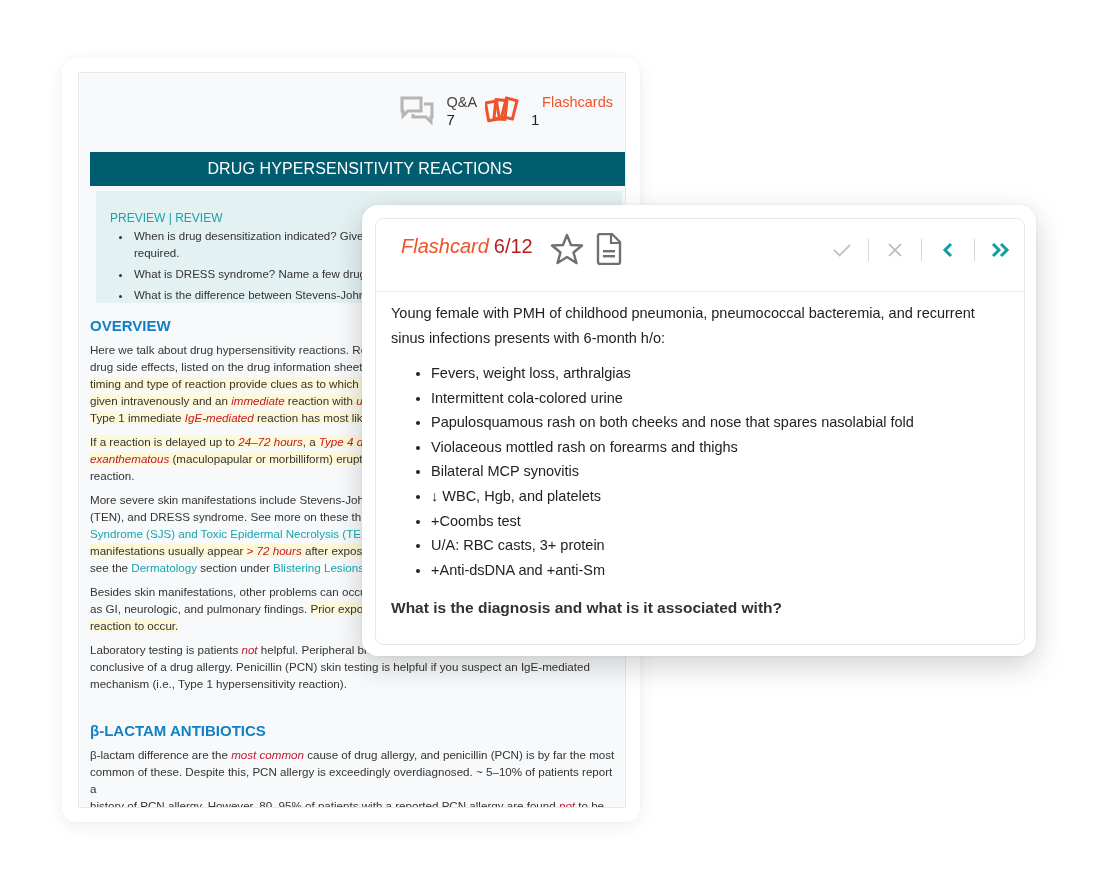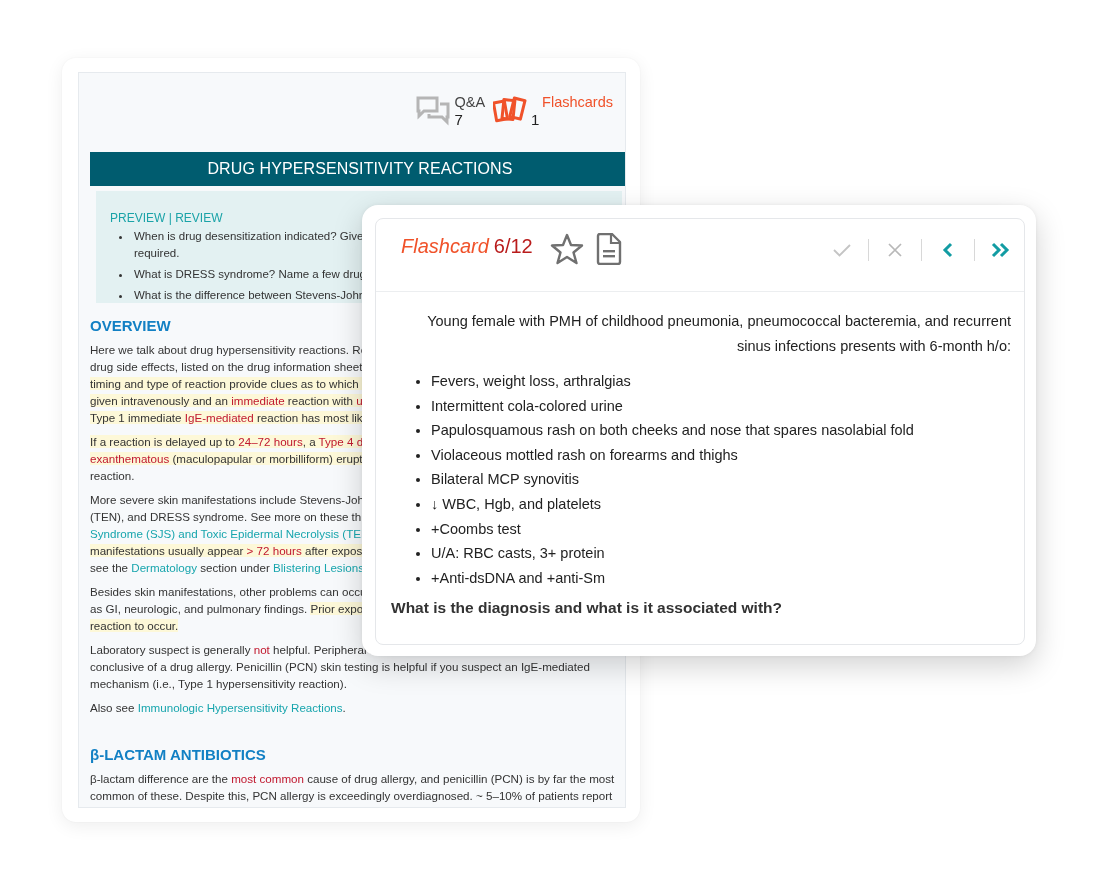--- a/index.html
+++ b/index.html
@@ -10,21 +10,21 @@
   .doc-frame {
     position: absolute; left: 62px; top: 58px; width: 578px; height: 764px;
     background: #ffffff; border-radius: 14px;
     box-shadow: 0 4px 18px rgba(0,0,0,0.07), 0 0 2px rgba(0,0,0,0.05);
   }
   .doc-page {
     position: absolute; left: 16px; top: 14px; width: 548px; height: 736px;
     background: #f7f9fb; border: 1px solid #e6eaee; overflow: hidden;
   }
   .doc-toolbar { position: absolute; right: 12px; top: 20px; display: flex; gap: 8px; align-items: flex-start; }
-  .tool { display: flex; align-items: flex-start; gap: 4px; }
+  .tool { display: flex; align-items: flex-start; gap: 12px; }
   .tool-icon { width: 34px; height: 32px; margin-top: 2px; }
   .tool-text { display: flex; flex-direction: column; font-size: 14.5px; line-height: 18px; }
   .tool-text .lbl-qa { color: #444; }
   .tool-text .lbl-fc { color: #f0522a; margin-left: 11px; }
   .tool-text .cnt { color: #222; font-size: 15px; }
 
   .title-bar {
     position: absolute; left: 11px; top: 79px; width: 540px; height: 34px;
     background: #005c6f; color: #fff; font-size: 16px; letter-spacing: 0.1px;
     display: flex; align-items: center; justify-content: center;
@@ -34,21 +34,21 @@
     background: #e3f1f2; padding: 20px 14px;
   }
   .preview-links { color: #1aa3a8; font-size: 12px; margin-bottom: 3px; }
   .preview-links span { cursor: pointer; }
   .preview-box ul { padding-left: 22px; font-size: 11.5px; color: #333; line-height: 17px; }
   .preview-box li { margin-bottom: 4px; padding-left: 2px; }
 
   .doc-body { position: absolute; left: 11px; top: 244px; width: 526px; font-size: 11.6px; line-height: 17px; color: #333; }
   .sec-head { color: #1280c4; font-size: 15px; font-weight: bold; margin-bottom: 7px; }
   .doc-body p { margin-bottom: 7px; }
-  .red { color: #c0182e; }
+  .red { color: #c0182e; font-style: italic; }
   .teal { color: #17a5ad; }
   .hl { background: #fdf8d8; }
   .muted { color: #c9c9c9; }
   .muted .red { color: #e7aab2; }
 
   
   .fc-frame {
     position: absolute; left: 362px; top: 205px; width: 674px; height: 451px;
     background: #ffffff; border-radius: 16px;
     box-shadow: 0 10px 30px rgba(0,0,0,0.18), 0 0 4px rgba(0,0,0,0.06);
@@ -61,21 +61,21 @@
   .fc-title { position: absolute; left: 25px; top: 16px; font-size: 20px; display: flex; align-items: center; gap: 5px; }
   .fc-title .word { color: #f0522a; font-style: italic; }
   .fc-title .count { color: #b91c1c; }
   .fc-star { position: absolute; left: 174px; top: 13px; width: 34px; height: 34px; }
   .fc-note { position: absolute; left: 220px; top: 14px; width: 26px; height: 32px; }
   .fc-actions { position: absolute; right: 10px; top: 18px; display: flex; align-items: center; }
   .fc-btn { width: 26px; height: 26px; display: flex; align-items: center; justify-content: center; cursor: pointer; }
   .fc-sep { width: 1px; height: 22px; background: #d8d8d8; margin: 0 13px; }
 
   .fc-body { position: absolute; left: 15px; top: 74px; width: 620px; font-size: 14.5px; line-height: 25px; color: #222; }
-  .fc-body .stem { padding-top: 16px; text-align: right; }
+  .fc-body .stem { padding-top: 8px; }
   .fc-body ul { padding-left: 40px; margin-top: 10px; }
   .fc-body li { line-height: 24.6px; }
   .fc-question { position: absolute; left: 15px; top: 380px; font-size: 15.5px; font-weight: bold; color: #333; }
 </style>
 </head>
 <body>
 
 <div class="doc-frame">
   <div class="doc-page">
 
@@ -143,28 +143,25 @@
         <span>see the </span><span class="teal">Dermatology</span><span> section under </span><span class="teal">Blistering Lesions</span><span>.</span>
       </p>
 
       <p>
         <span>Besides skin manifestations, other problems can occur,</span><br>
         <span>as GI, neurologic, and pulmonary findings. </span><span class="hl">Prior exposu</span><br>
         <span class="hl">reaction to occur.</span>
       </p>
 
       <p>
-        <span>Laboratory suspect is generally </span><span class="red">not</span><span> helpful. Peripheral bl</span><span class="muted"><span>ood eosinophilia is suggestive but </span><span class="red">not</span></span><br>
+        <span>Laboratory testing is patients </span><span class="red">not</span><span> helpful. Peripheral bl</span><span class="muted"><span>ood eosinophilia is suggestive but </span><span class="red">not</span></span><br>
         <span>conclusive of a drug allergy. Penicillin (PCN) skin testing is helpful if you suspect an IgE-mediated</span><br>
         <span>mechanism (i.e., Type 1 hypersensitivity reaction).</span>
       </p>
 
-      <p>
-        <span>Also see </span><span class="teal">Immunologic Hypersensitivity Reactions</span><span>.</span>
-      </p>
 
       <div class="sec-head" style="margin-top:30px;">β-LACTAM ANTIBIOTICS</div>
       <p>
         <span>β-lactam difference are the </span><span class="red">most common</span><span> cause of drug allergy, and penicillin (PCN) is by far the most</span><br>
         <span>common of these. Despite this, PCN allergy is exceedingly overdiagnosed. ~ 5–10% of patients report a</span><br>
         <span>history of PCN allergy. However, 80–95% of patients with a reported PCN allergy are found </span><span class="red">not</span><span> to be</span>
       </p>
     </div>
   </div>
 </div>

